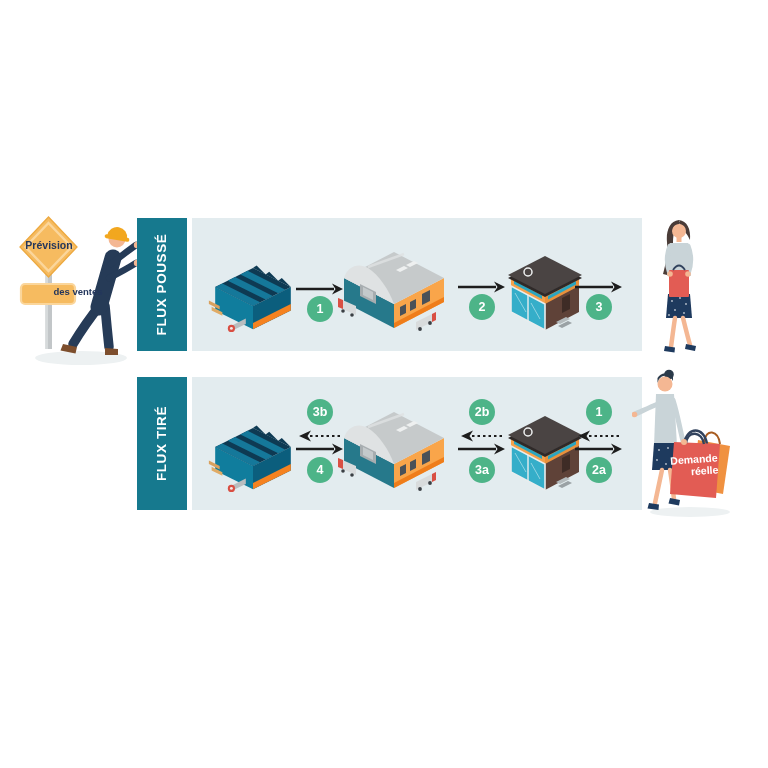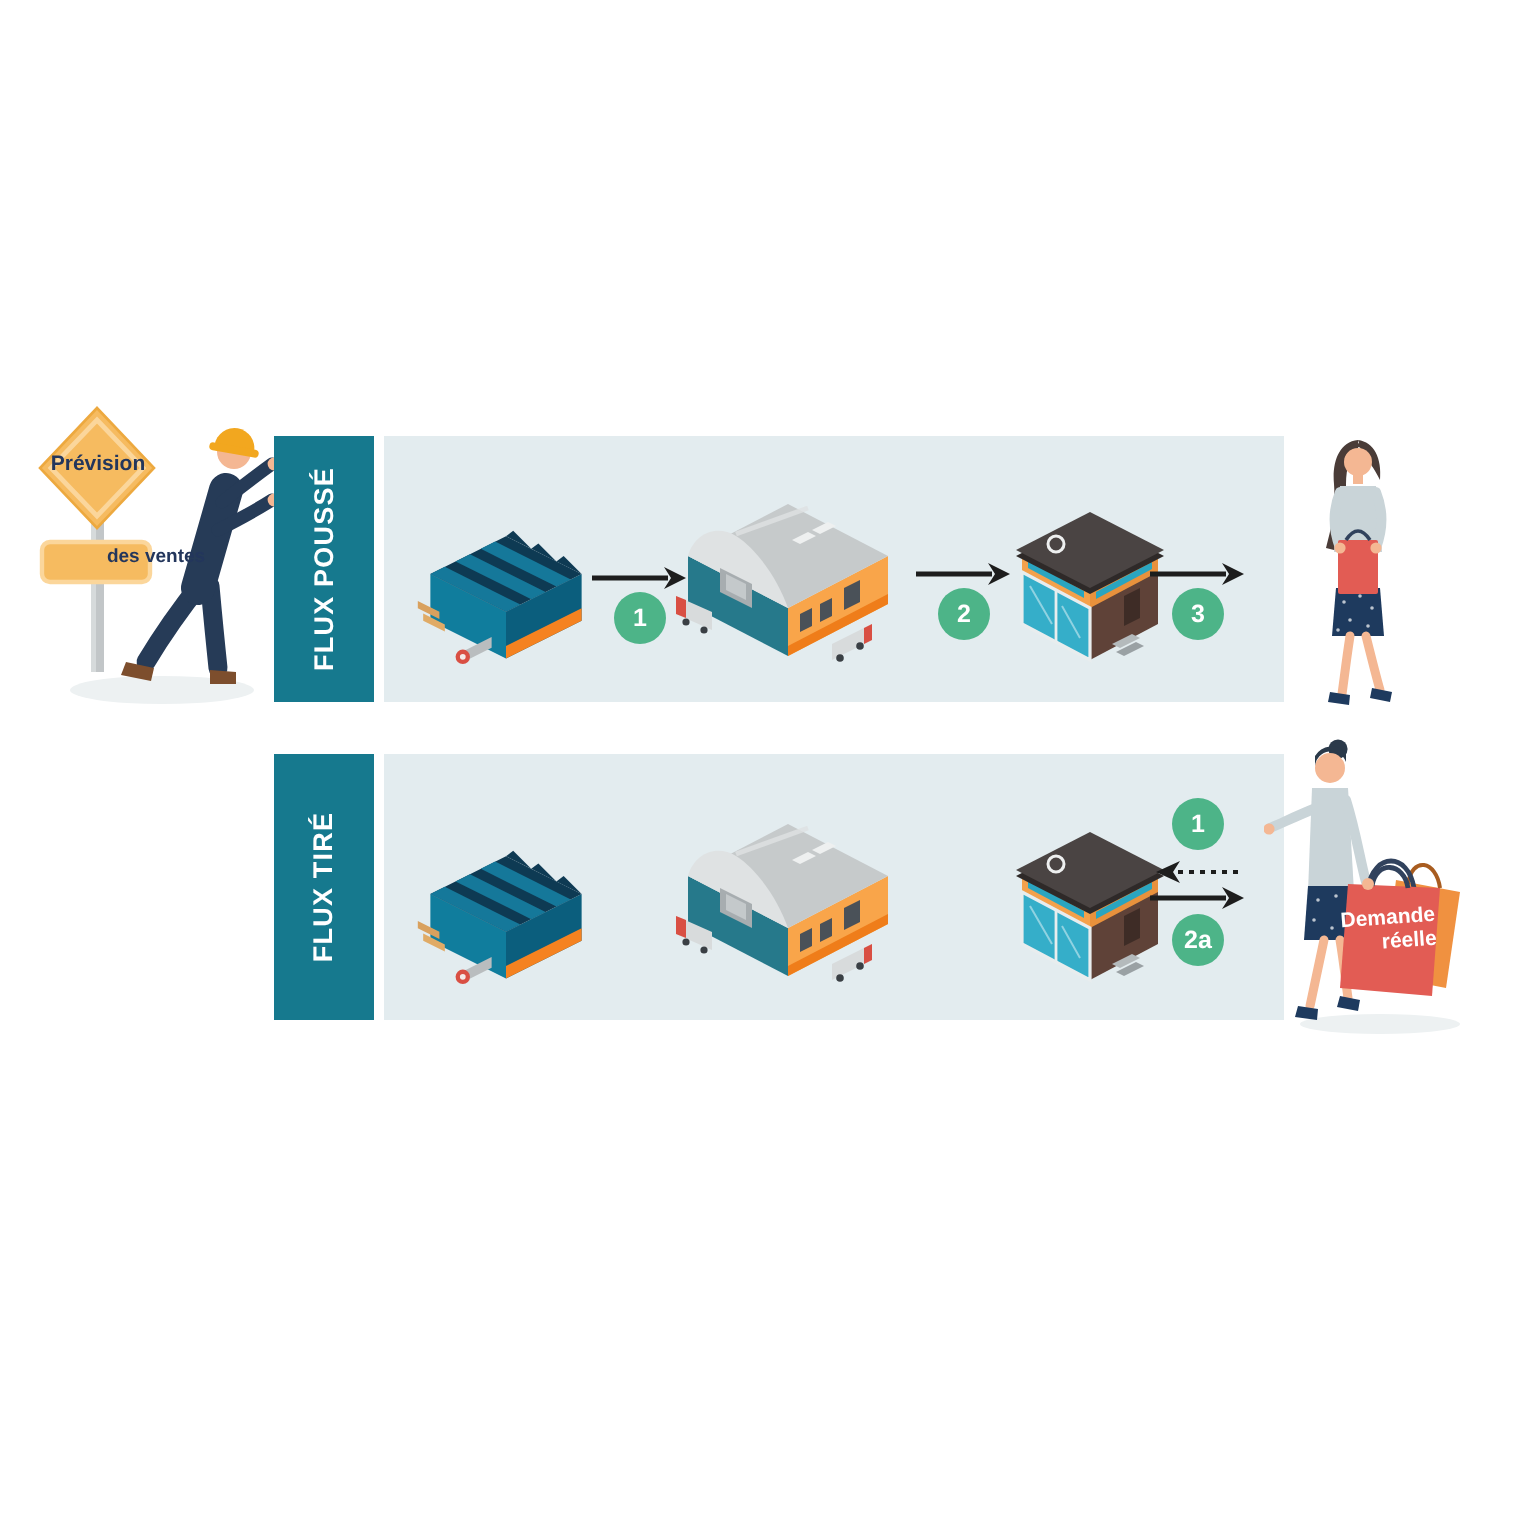--- a/index.html
+++ b/index.html
@@ -24,21 +24,21 @@
 
   .sign-text{color:var(--sign-text,#23365c);font-weight:bold;text-align:center;line-height:1.05;}
   .bag-text{color:#ffffff;font-weight:bold;font-size:10.5px;line-height:1.1;text-align:right;
     transform:rotate(-4deg);}
 </style>
 </head>
 <body>
 
 <div id="canvas">
 
-  <div class="abs" style="left:15px;top:193px;width:125px;height:165px;">
+  <div class="abs" style="left:15px;top:206px;width:125px;height:165px;">
     <svg width="125" height="165" viewBox="0 0 125 165">
       <ellipse cx="66" cy="152" rx="46" ry="7" fill="#edf1f2"></ellipse>
 
       <rect x="30.5" y="24" width="6.5" height="119" fill="#c2c6c8"></rect>
       <rect x="30.5" y="24" width="2.5" height="119" fill="#d6dadb"></rect>
 
       <polygon points="33.5,11 62,41 33.5,71 5,41" fill="#f6bb60" stroke="#eda93f" stroke-width="1.3"></polygon>
       <polygon points="33.5,17 56.5,41 33.5,65 10.5,41" fill="none" stroke="#fbd69b" stroke-width="2.4"></polygon>
 
       <rect x="6" y="78" width="54" height="20" rx="4" fill="#f6bb60" stroke="#fbd69b" stroke-width="2.2"></rect>
@@ -198,20 +198,32 @@
     <polygon points="64,31 78,38 68,28" fill="#0e3a53"></polygon>
     <polygon points="78,38 92,45 82,35" fill="#0e3a53"></polygon>
     <polygon points="50,92 92,71 92,64 50,85" fill="#f58220"></polygon>
     <polygon points="1,60 13,66 13,70 1,64" fill="#d9a15e"></polygon>
     <polygon points="4,67 16,73 16,77 4,71" fill="#e0ab66"></polygon>
     <polygon points="26,88 42,80 42,86 26,94" fill="#b9bdbf"></polygon>
     <circle cx="26" cy="91" r="4" fill="#d94f43"></circle>
     <circle cx="26" cy="91" r="1.6" fill="#f4e9e7"></circle>
   </svg>
 
+  <div class="abs connector2" style="left:296px;top:399px;height:84px;">
+    <div class="chip chip-up">3b</div>
+    <svg class="arr-dotted" width="48" height="14" viewBox="0 0 48 14">
+      <line x1="14" y1="7" x2="47" y2="7" stroke="#1d1d1d" stroke-width="2" stroke-dasharray="2.5 3"></line>
+      <polygon points="15,1.5 3,7 15,12.5 11.5,7" fill="#1d1d1d"></polygon>
+    </svg>
+    <svg class="arr-solid" width="48" height="14" viewBox="0 0 48 14">
+      <line x1="0" y1="7" x2="38" y2="7" stroke="#1d1d1d" stroke-width="2.4"></line>
+      <polygon points="36,1.5 47,7 36,12.5 39.5,7" fill="#1d1d1d"></polygon>
+    </svg>
+    <div class="chip chip-down">4</div>
+  </div>
 
   <svg class="abs" style="left:338px;top:400px;" width="112" height="100" viewBox="0 0 112 100">
     <polygon points="6,62 56,88 56,64 6,38" fill="#26798b"></polygon>
     <polygon points="56,88 106,62 106,38 56,64" fill="#f9a54a"></polygon>
     <polygon points="56,88 106,62 106,57 56,83" fill="#ef7d1a"></polygon>
     <polygon points="6,38 56,64 106,38 56,12" fill="#c6cacb"></polygon>
     <path d="M 6 38 C 9 27 20 22 30 28 C 41 35 51 50 56 64 L 6 38 Z" fill="#dfe2e3"></path>
     <line x1="30" y1="27" x2="66" y2="14" stroke="#dfe2e3" stroke-width="2.5" opacity="0.8"></line>
     <polygon points="58,30 66,26 70,28 62,32" fill="#eef0f0"></polygon>
     <polygon points="68,25 76,21 80,23 72,27" fill="#eef0f0"></polygon>
@@ -223,20 +235,32 @@
     <polygon points="0,58 18,66 18,75 0,67" fill="#d8dbdc"></polygon>
     <polygon points="0,58 5,60 5,69 0,67" fill="#d94f43"></polygon>
     <circle cx="5" cy="71" r="1.8" fill="#3a3f44"></circle>
     <circle cx="14" cy="75" r="1.8" fill="#3a3f44"></circle>
     <polygon points="78,82 98,72 98,80 78,90" fill="#d8dbdc"></polygon>
     <polygon points="94,74 98,72 98,80 94,82" fill="#d94f43"></polygon>
     <circle cx="82" cy="89" r="1.9" fill="#3a3f44"></circle>
     <circle cx="92" cy="83" r="1.9" fill="#3a3f44"></circle>
   </svg>
 
+  <div class="abs connector2" style="left:458px;top:399px;height:84px;">
+    <div class="chip chip-up">2b</div>
+    <svg class="arr-dotted" width="48" height="14" viewBox="0 0 48 14">
+      <line x1="14" y1="7" x2="47" y2="7" stroke="#1d1d1d" stroke-width="2" stroke-dasharray="2.5 3"></line>
+      <polygon points="15,1.5 3,7 15,12.5 11.5,7" fill="#1d1d1d"></polygon>
+    </svg>
+    <svg class="arr-solid" width="48" height="14" viewBox="0 0 48 14">
+      <line x1="0" y1="7" x2="38" y2="7" stroke="#1d1d1d" stroke-width="2.4"></line>
+      <polygon points="36,1.5 47,7 36,12.5 39.5,7" fill="#1d1d1d"></polygon>
+    </svg>
+    <div class="chip chip-down">3a</div>
+  </div>
 
   <svg class="abs" style="left:506px;top:406px;" width="78" height="92" viewBox="0 0 78 92">
     <polygon points="5,66 39,84 39,48 5,30" fill="#35aec9"></polygon>
     <polygon points="39,84 73,66 73,30 39,48" fill="#5f4238"></polygon>
     <polygon points="5,30 39,48 39,58 5,40" fill="#f4a14b"></polygon>
     <polygon points="8,34.5 36,49.5 36,53 8,38" fill="#2aa5c0"></polygon>
     <polygon points="39,48 73,30 73,40 39,58" fill="#e8913c"></polygon>
     <polygon points="42,50 70,35 70,38.5 42,53.5" fill="#2aa5c0"></polygon>
     <polygon points="39,58 39,84 5,66 5,40" fill="none" stroke="#e8edee" stroke-width="1.6"></polygon>
     <line x1="22" y1="49" x2="22" y2="75" stroke="#e8edee" stroke-width="1.4"></line>

